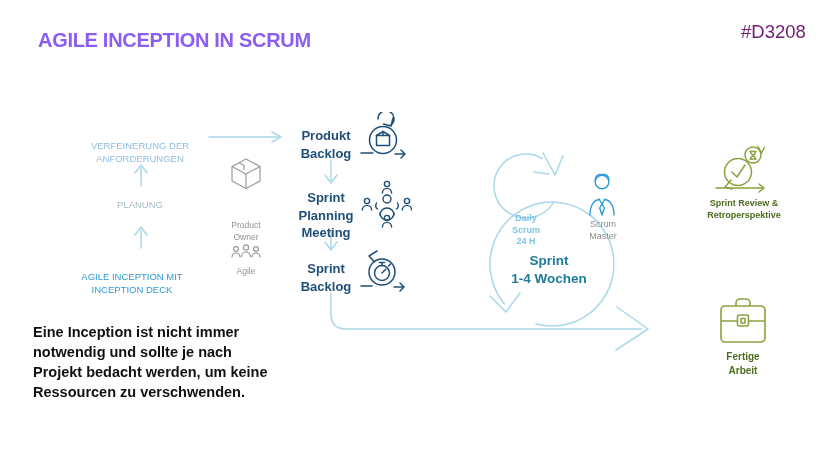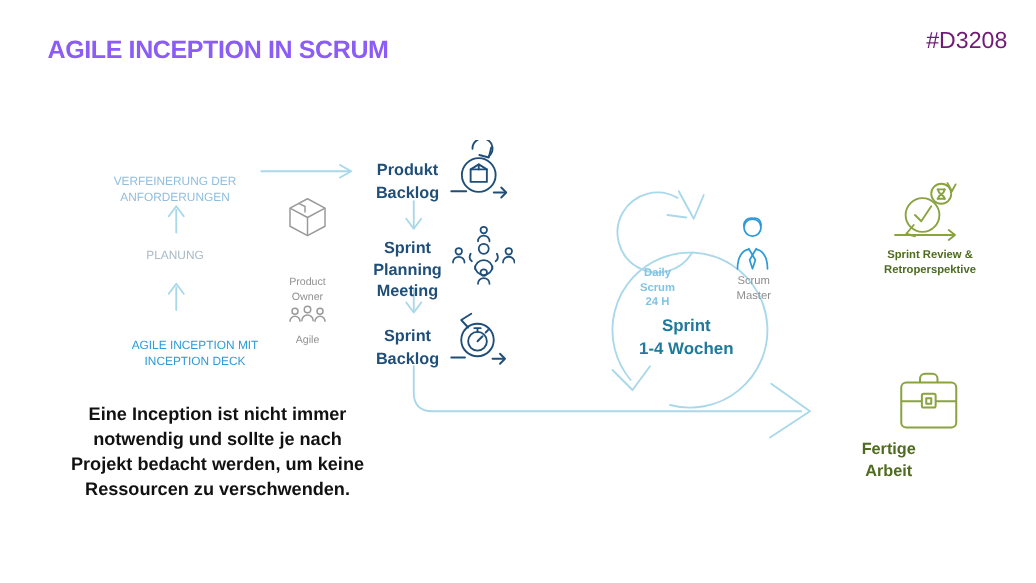--- a/index.html
+++ b/index.html
@@ -8,35 +8,35 @@
     font-family:"Liberation Sans", sans-serif;
   }
   .abs{position:absolute;}
   .pre{white-space:pre-line;}
   .slide-title{left:38px;top:29px;font-size:20px;font-weight:700;color:#8b5cf6;letter-spacing:-0.3px;}
   .slide-subtitle{left:38px;top:64px;font-size:13.5px;color:#9b9b9b;}
   .product-code{left:741px;top:21px;font-size:18.5px;color:#701a75;}
   .flow-label{font-weight:400;text-align:center;line-height:1.35;margin-top:14px;}
   .lbl-refinement{left:55px;top:126px;width:170px;font-size:9.5px;color:#8FBEDF;}
   .lbl-planning{left:95px;top:185px;width:90px;font-size:9.5px;color:#A9BAC6;}
-  .lbl-inception{left:84px;top:257px;width:144px;font-size:9.5px;color:#2E9BD8;}
+  .lbl-inception{left:60px;top:257px;width:144px;font-size:9.5px;color:#2E9BD8;}
   .role-label{font-size:8.5px;color:#919191;text-align:center;line-height:1.4;}
   .po-label{left:216px;top:192px;width:60px;margin-top:28px;}
   .team-label{left:216px;top:266px;width:60px;}
   .stage-label{font-size:13px;font-weight:700;color:#1F4E79;text-align:center;line-height:1.35;}
   .stage-1{left:298px;top:127px;width:56px;}
   .stage-2{left:296px;top:189px;width:60px;}
   .stage-3{left:298px;top:260px;width:56px;}
   .daily-label{left:498px;top:169px;width:56px;font-size:9px;font-weight:700;color:#7FC4E4;text-align:center;line-height:1.3;margin-top:44px;}
   .sprint-label{left:489px;top:252px;width:120px;font-size:13.5px;font-weight:700;color:#1F7A9B;text-align:center;line-height:1.3;}
   .master-label{left:577px;top:218px;width:52px;font-size:9px;color:#8C8C8C;text-align:center;line-height:1.35;}
   .green-label{font-weight:700;color:#4E6B1F;text-align:center;line-height:1.35;}
   .review-label{left:690px;top:197px;width:108px;font-size:9px;}
-  .done-label{left:678px;top:350px;width:66px;font-size:13px;}
-  .note-text{left:43px;top:322px;width:262px;font-size:14.5px;font-weight:700;color:#111;line-height:1.38;text-align:center;}
+  .done-label{left:710px;top:350px;width:66px;font-size:10px;}
+  .note-text{left:33px;top:322px;width:262px;font-size:14.5px;font-weight:700;color:#111;line-height:1.38;}
   svg{display:block;}
 </style>
 </head>
 <body>
 
 <div class="slide">
 
   <div class="abs slide-title">AGILE INCEPTION IN SCRUM</div>
   <div class="abs product-code">#D3208</div>
 

